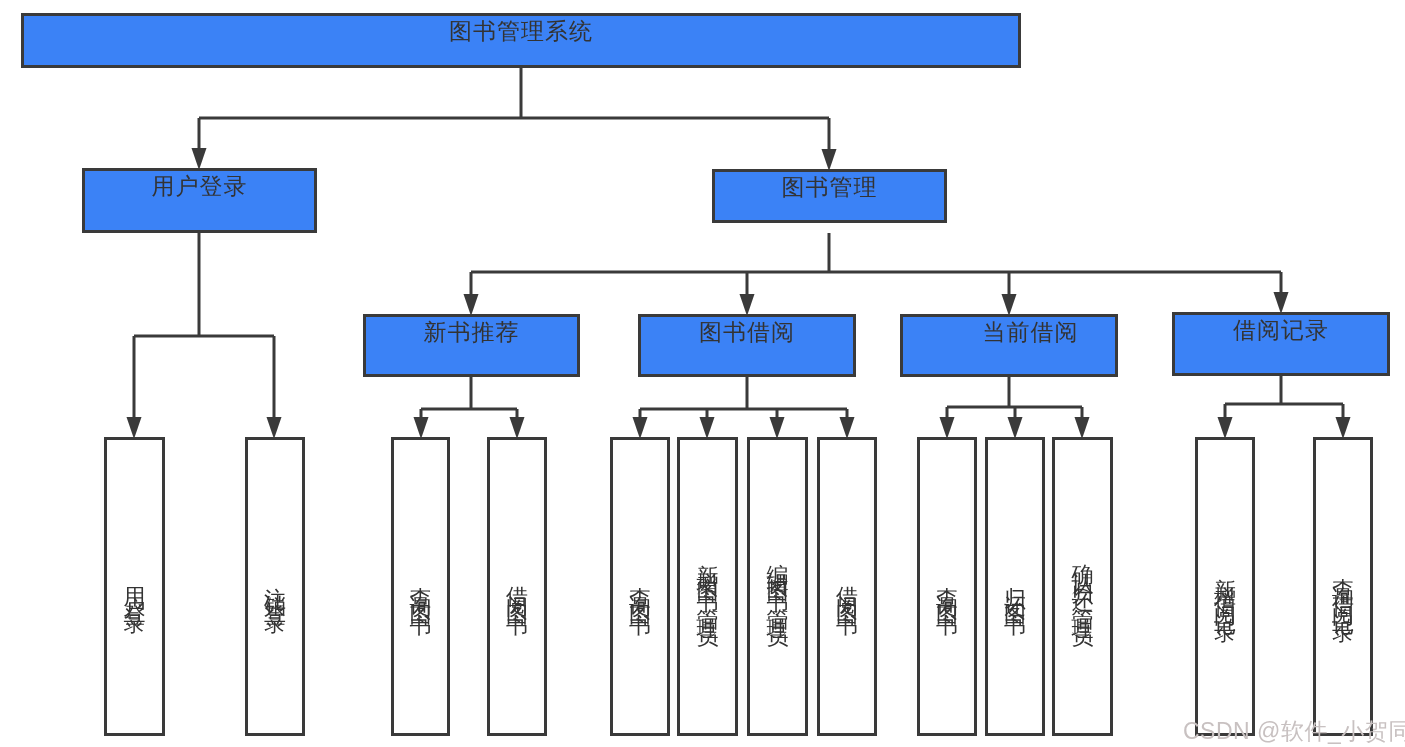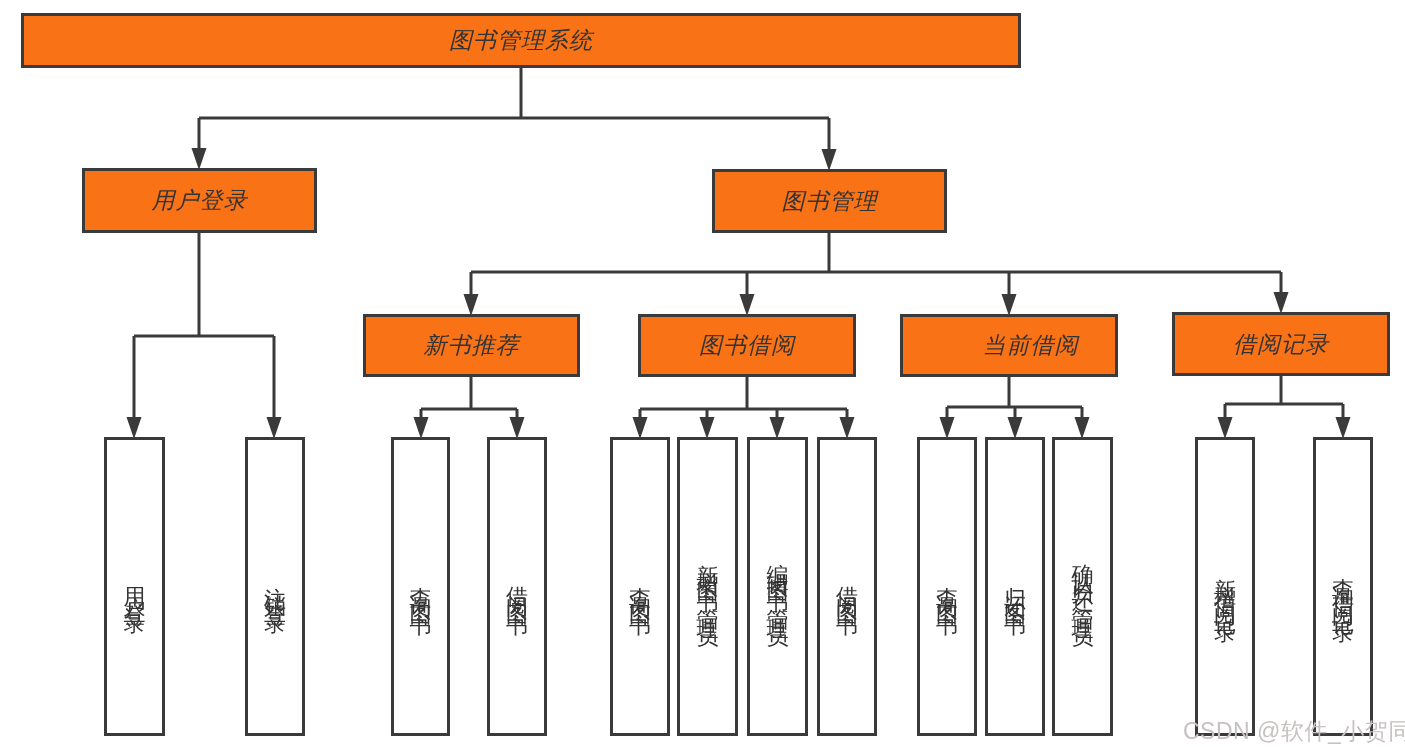--- a/index.html
+++ b/index.html
@@ -8,27 +8,26 @@
     width:1405px;height:747px;
     background:#ffffff;
     font-family:"Liberation Sans", sans-serif;
     overflow:hidden;
   }
   #connectors{position:absolute;left:0;top:0;pointer-events:none;}
   .hbox{
     position:absolute;
     box-sizing:border-box;
     border:3px solid #3a3a3a;
-    background:#f97316;
-    display:flex;align-items:center;justify-content:center;
+    background:#3b82f6;
+    display:flex;justify-content:center;
     color:#333333;
     font-size:23px;
     letter-spacing:1px;
     z-index:2;
-    font-style:italic;
   }
   .vbox{
     position:absolute;
     box-sizing:border-box;
     top:437px;height:299px;width:61px;
     border:3px solid #3a3a3a;
     background:#ffffff;
     display:flex;align-items:center;justify-content:center;
     z-index:2;
   }
@@ -89,21 +88,21 @@
     </g>
   </svg>
 
   <div class="hbox" style="left:21px;top:13px;width:1000px;height:55px;">
     <span>图书管理系统</span>
   </div>
 
   <div class="hbox" style="left:82px;top:168px;width:235px;height:65px;">
     <span>用户登录</span>
   </div>
-  <div class="hbox" style="left:712px;top:169px;width:235px;height:64px;">
+  <div class="hbox" style="left:712px;top:169px;width:235px;height:54px;">
     <span>图书管理</span>
   </div>
 
   <div class="hbox" style="left:363px;top:314px;width:217px;height:63px;">
     <span>新书推荐</span>
   </div>
   <div class="hbox" style="left:638px;top:314px;width:218px;height:63px;">
     <span>图书借阅</span>
   </div>
   <div class="hbox" style="left:900px;top:314px;width:218px;height:63px;padding-left:43px;">

